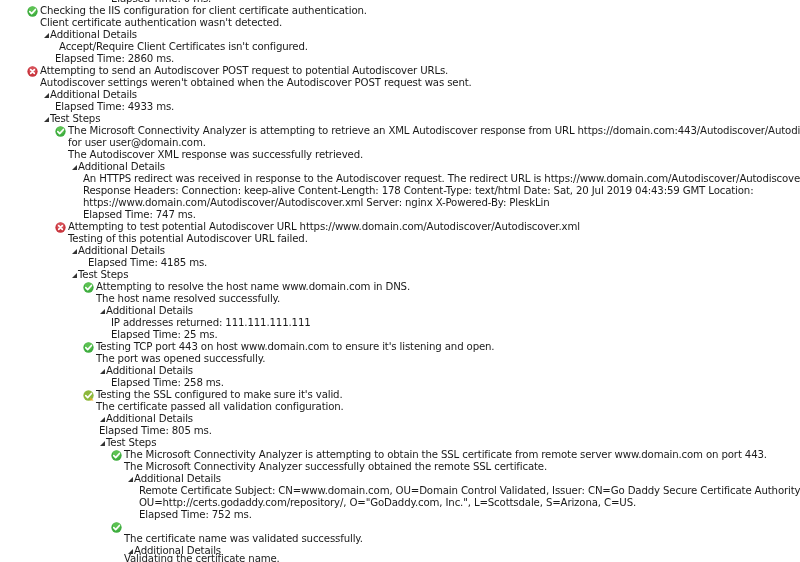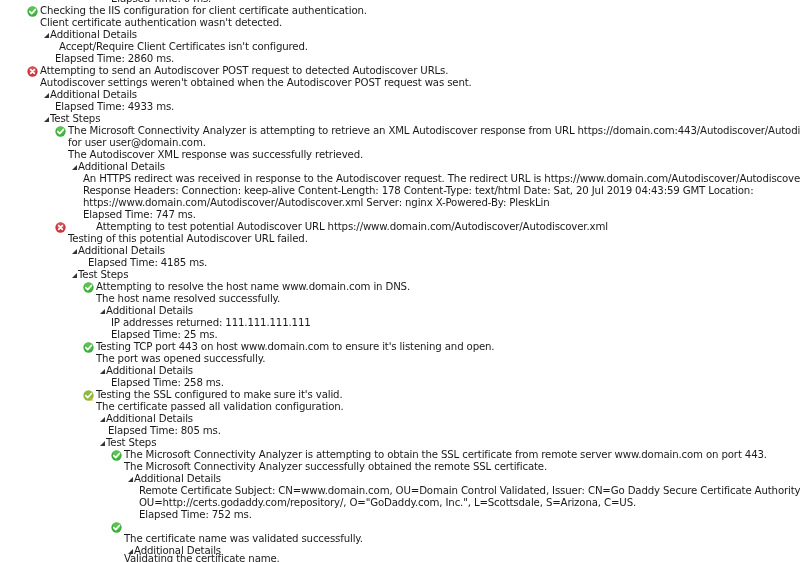--- a/index.html
+++ b/index.html
@@ -53,21 +53,21 @@
       <span class="txt" style="left: 55px;">Elapsed Time: 2860 ms.</span>
     </div>
     <div class="line">
       <span class="icon" style="left: 27px;">
         <svg viewBox="0 0 12 12">
           <circle cx="6" cy="6" r="5.6" fill="#c9363e"></circle>
           <circle cx="6" cy="4.5" r="4" fill="#e0626a" opacity="0.6"></circle>
           <path d="M4 4 L8 8 M8 4 L4 8" stroke="#fff" stroke-width="1.8" stroke-linecap="round"></path>
         </svg>
       </span>
-      <span class="txt" style="left: 40px;">Attempting to send an Autodiscover POST request to detected Autodiscover URLs.</span>
+      <span class="txt" style="left: 40px;">Attempting to send an Autodiscover POST request to potential Autodiscover URLs.</span>
     </div>
     <div class="line">
       <span class="txt" style="left: 40px;">Autodiscover settings weren't obtained when the Autodiscover POST request was sent.</span>
     </div>
     <div class="line">
       <span class="tri" style="left: 44px;"></span>
       <span class="txt" style="left: 50px;">Additional Details</span>
     </div>
     <div class="line">
       <span class="txt" style="left: 55px;">Elapsed Time: 4933 ms.</span>
@@ -109,21 +109,21 @@
       <span class="txt" style="left: 83px;">Elapsed Time: 747 ms.</span>
     </div>
     <div class="line">
       <span class="icon" style="left: 55px;">
         <svg viewBox="0 0 12 12">
           <circle cx="6" cy="6" r="5.6" fill="#c9363e"></circle>
           <circle cx="6" cy="4.5" r="4" fill="#e0626a" opacity="0.6"></circle>
           <path d="M4 4 L8 8 M8 4 L4 8" stroke="#fff" stroke-width="1.8" stroke-linecap="round"></path>
         </svg>
       </span>
-      <span class="txt" style="left: 68px; margin-left: 28px;">Attempting to test potential Autodiscover URL https://www.domain.com/Autodiscover/Autodiscover.xml</span>
+      <span class="txt" style="left: 68px;">Attempting to test potential Autodiscover URL https://www.domain.com/Autodiscover/Autodiscover.xml</span>
     </div>
     <div class="line">
       <span class="txt" style="left: 68px;">Testing of this potential Autodiscover URL failed.</span>
     </div>
     <div class="line">
       <span class="tri" style="left: 72px;"></span>
       <span class="txt" style="left: 78px;">Additional Details</span>
     </div>
     <div class="line">
       <span class="txt" style="left: 88px;">Elapsed Time: 4185 ms.</span>
@@ -186,21 +186,21 @@
       <span class="txt" style="left: 96px;">Testing the SSL configured to make sure it's valid.</span>
     </div>
     <div class="line">
       <span class="txt" style="left: 96px;">The certificate passed all validation configuration.</span>
     </div>
     <div class="line">
       <span class="tri" style="left: 100px;"></span>
       <span class="txt" style="left: 106px;">Additional Details</span>
     </div>
     <div class="line">
-      <span class="txt" style="left: 108px;">Elapsed Time: 805 ms.</span>
+      <span class="txt" style="left: 99px;">Elapsed Time: 805 ms.</span>
     </div>
     <div class="line">
       <span class="tri" style="left: 100px;"></span>
       <span class="txt" style="left: 106px;">Test Steps</span>
     </div>
     <div class="line">
       <span class="icon" style="left: 111px;">
         <svg viewBox="0 0 12 12">
           <circle cx="6" cy="6" r="5.6" fill="#3fae3f"></circle>
           <circle cx="6" cy="4.5" r="4" fill="#6fcf5f" opacity="0.6"></circle>

